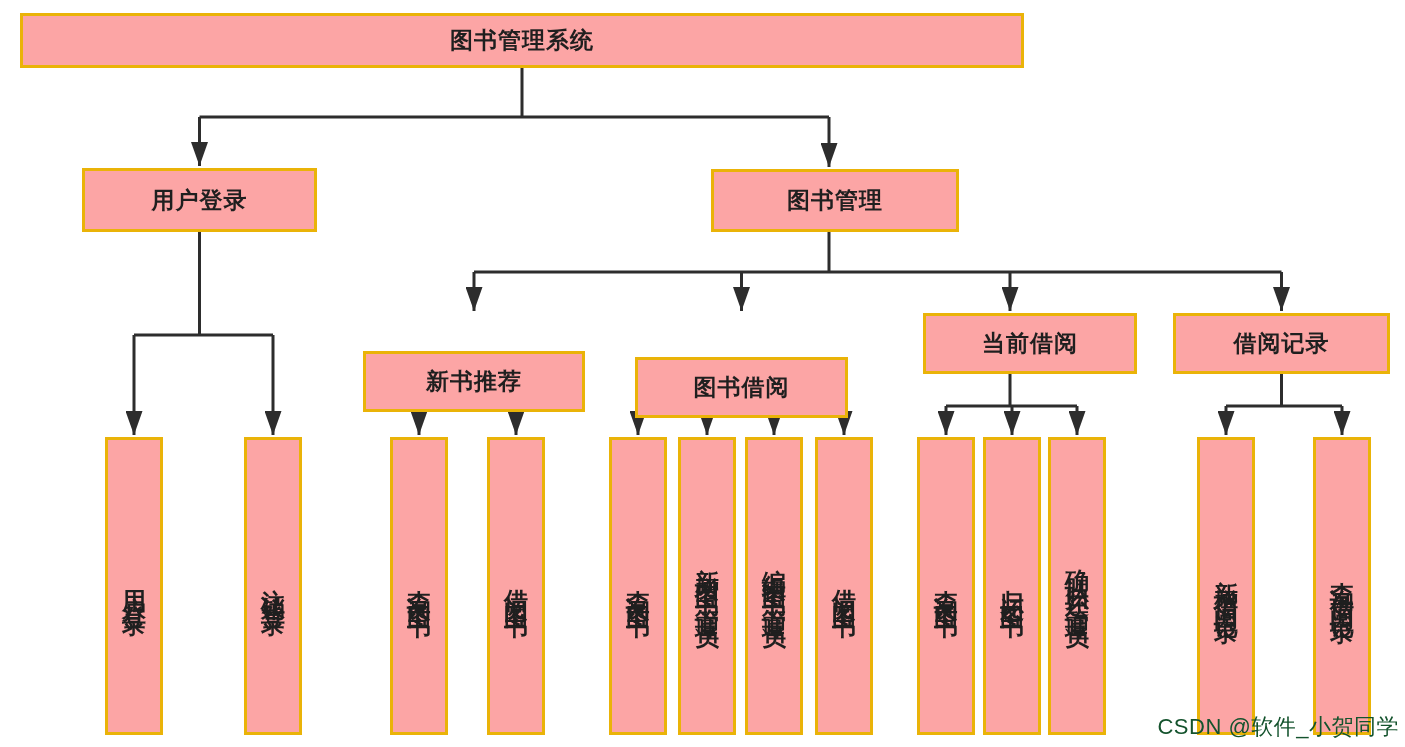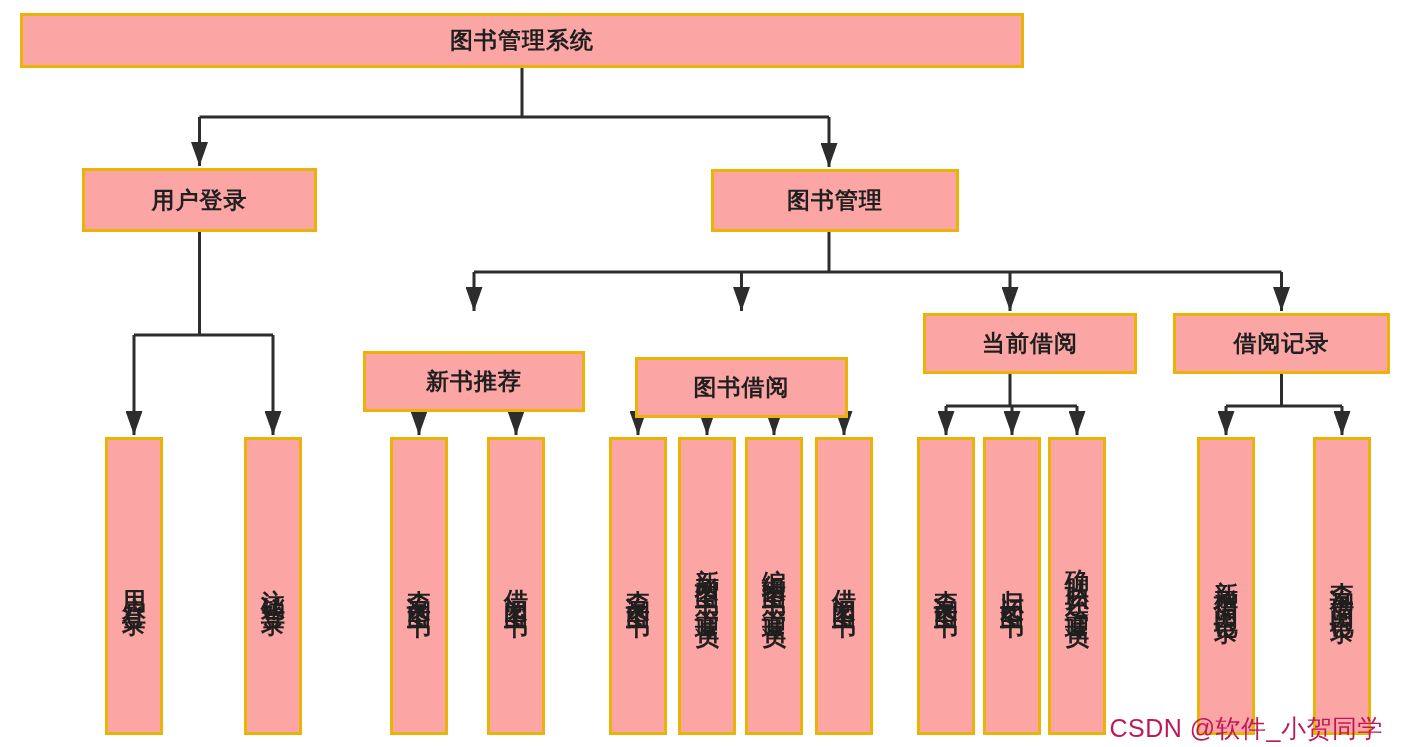--- a/index.html
+++ b/index.html
@@ -13,22 +13,22 @@
     position:absolute;box-sizing:border-box;z-index:2;
     border:3px solid #eab308;background:#fca5a5;color:#1f1f1f;
     display:flex;align-items:center;justify-content:center;font-weight:bold;
   }
   .box.h .lbl{font-size:23px;letter-spacing:1px;white-space:nowrap;}
   .box.v .lbl{
     writing-mode:vertical-rl;text-orientation:mixed;
     font-size:24px;letter-spacing:8px;line-height:1;white-space:nowrap;
   }
   .watermark{
-    position:absolute;right:22px;top:712px;z-index:5;
-    font-size:25px;color:#be185d;letter-spacing:0.5px;white-space:nowrap;
+    position:absolute;right:6px;top:712px;z-index:5;
+    font-size:22px;color:#14532d;letter-spacing:0.5px;white-space:nowrap;
   }
 </style>
 </head>
 <body>
 
 <div class="canvas">
   <svg class="connectors" width="1405" height="747" viewBox="0 0 1405 747">
     <defs>
       <marker id="arrow" viewBox="0 0 10 10" refX="10" refY="5" markerWidth="24" markerHeight="17" orient="auto" markerUnits="userSpaceOnUse" preserveAspectRatio="none">
         <path d="M0,0 L10,5 L0,10 z" fill="#2d2d2d"></path>

